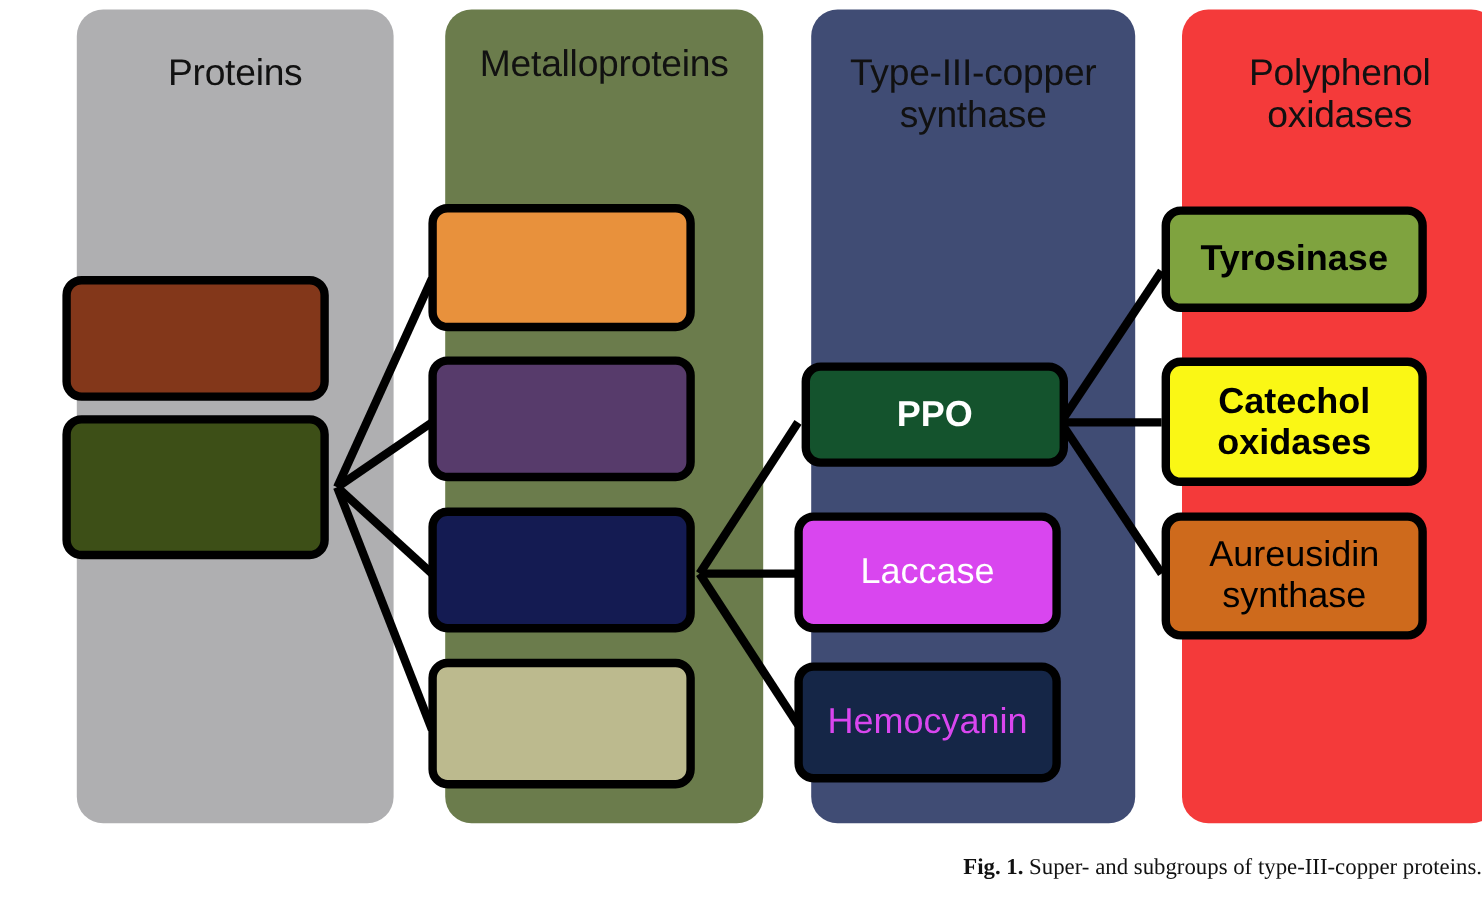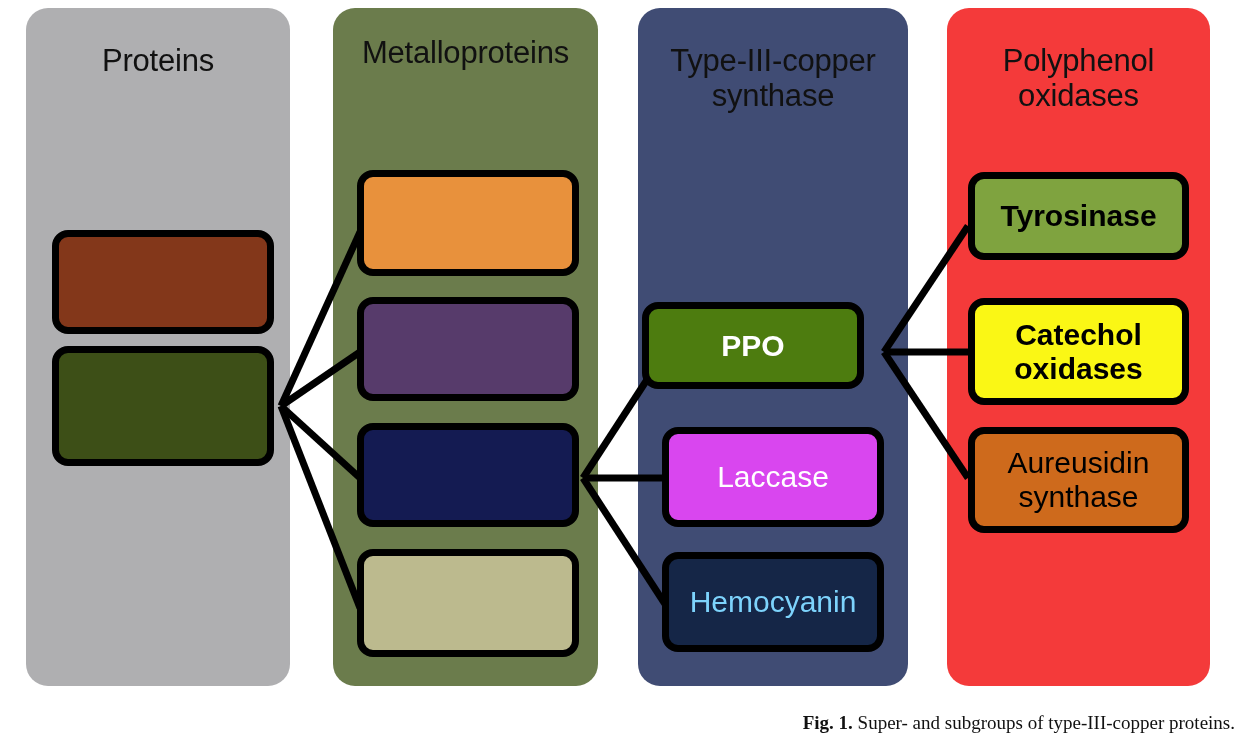--- a/index.html
+++ b/index.html
@@ -15,20 +15,21 @@
   }
   #figure {
     position: relative;
     width: 1235px;
     height: 752px;
   }
   .column {
     position: absolute;
     border-radius: 22px;
     box-sizing: border-box;
+    margin-left: 38px;
   }
   .column-title {
     position: absolute;
     left: 0;
     right: 0;
     text-align: center;
     color: #111111;
     font-size: 31px;
     line-height: 1.12;
     font-weight: 400;
@@ -94,23 +95,23 @@
       <div class="column" style="left: 333px; top: 8px; width: 265px; height: 678px; background: rgb(107, 124, 76);">
         <div class="column-title" style="top: 28px; padding-left: 12px; padding-right: 12px;">Metalloproteins</div>
       </div>
       <div class="node" style="left: 357px; top: 170px; width: 222px; height: 106px; background: rgb(232, 145, 60); color: rgb(0, 0, 0);"></div>
       <div class="node" style="left: 357px; top: 297px; width: 222px; height: 104px; background: rgb(87, 59, 107); color: rgb(255, 255, 255);"></div>
       <div class="node" style="left: 357px; top: 423px; width: 222px; height: 104px; background: rgb(20, 27, 82); color: rgb(255, 255, 255);"></div>
       <div class="node" style="left: 357px; top: 549px; width: 222px; height: 108px; background: rgb(188, 186, 142); color: rgb(0, 0, 0);"></div>
       <div class="column" style="left: 638px; top: 8px; width: 270px; height: 678px; background: rgb(64, 76, 116);">
         <div class="column-title" style="top: 36px; padding-left: 12px; padding-right: 12px;">Type-III-copper synthase</div>
       </div>
-      <div class="node bold" style="left: 642px; top: 302px; width: 222px; height: 87px; background: #4d7c0f; color: rgb(255, 255, 255);">PPO</div>
+      <div class="node bold" style="left: 668px; top: 302px; width: 222px; height: 87px; background: #14532d; color: rgb(255, 255, 255);">PPO</div>
       <div class="node" style="left: 662px; top: 427px; width: 222px; height: 100px; background: #d946ef; color: rgb(255, 255, 255);">Laccase</div>
-      <div class="node" style="left: 662px; top: 552px; width: 222px; height: 100px; background: rgb(21, 38, 71); color: #7dd3fc;">Hemocyanin</div>
+      <div class="node" style="left: 662px; top: 552px; width: 222px; height: 100px; background: rgb(21, 38, 71); color: #d946ef;">Hemocyanin</div>
       <div class="column" style="left: 947px; top: 8px; width: 263px; height: 678px; background: rgb(244, 58, 58);">
         <div class="column-title" style="top: 36px; padding-left: 12px; padding-right: 12px;">Polyphenol oxidases</div>
       </div>
       <div class="node bold" style="left: 968px; top: 172px; width: 221px; height: 88px; background: rgb(127, 163, 63); color: rgb(0, 0, 0);">Tyrosinase</div>
       <div class="node bold" style="left: 968px; top: 298px; width: 221px; height: 107px; background: rgb(250, 247, 21); color: rgb(0, 0, 0);">Catechol oxidases</div>
       <div class="node" style="left: 968px; top: 427px; width: 221px; height: 106px; background: rgb(206, 106, 28); color: rgb(0, 0, 0);">Aureusidin synthase</div>
     </div>
   <div class="caption">
     <b>Fig. 1.</b><span> Super- and subgroups of type-III-copper proteins.</span>
   </div>

